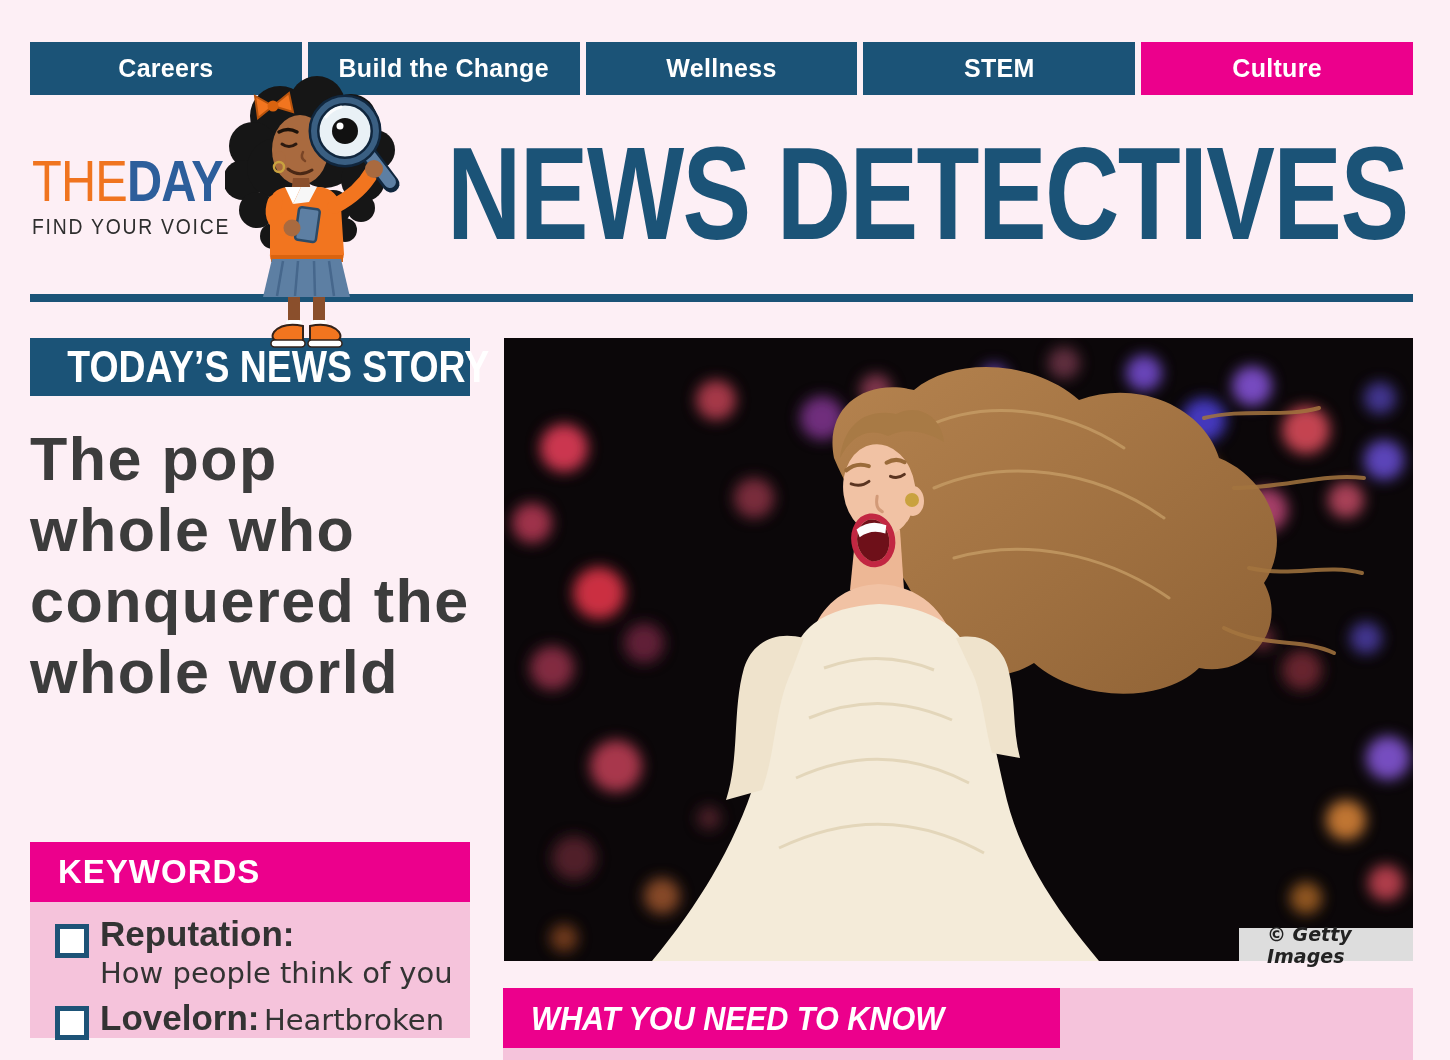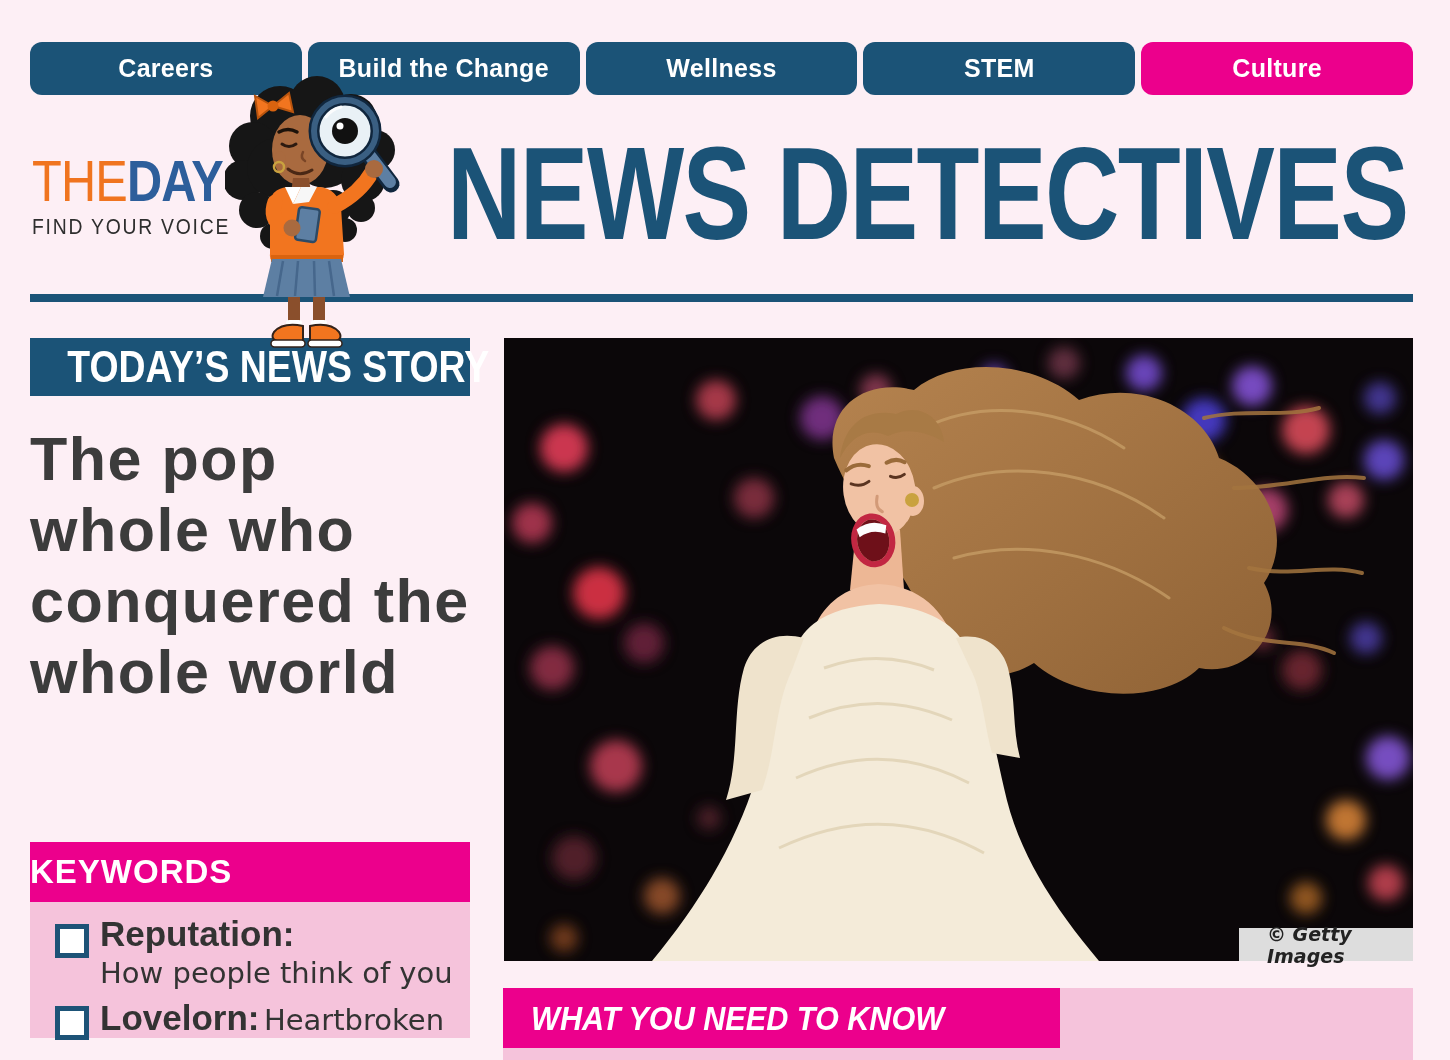--- a/index.html
+++ b/index.html
@@ -3,21 +3,21 @@
 <meta charset="utf-8">
 <style>
   html,body{margin:0;padding:0;background:#e9e2e6;}
   .page{
     position:relative;width:1450px;height:1060px;overflow:hidden;
     background:#fdeff5;font-family:"Liberation Sans",sans-serif;
   }
   
   .nav{position:absolute;left:30px;top:42px;width:1383px;height:53px;display:flex;gap:6px;}
   .tab{flex:1;background:#1b5377;color:#fff;font-weight:700;font-size:25px;
-       display:flex;align-items:center;justify-content:center;letter-spacing:.3px;cursor:pointer;border-radius:12px;}
+       display:flex;align-items:center;justify-content:center;letter-spacing:.3px;cursor:pointer;}
   .tab.active{background:#ec008c;}
   
   .logo{position:absolute;left:32px;top:152px;width:230px;}
   .logo-line{font-size:58px;line-height:58px;transform:scaleX(.84);transform-origin:left center;white-space:nowrap;}
   .logo-the{color:#f0741f;font-weight:400;letter-spacing:-1px;}
   .logo-day{color:#2d5e9b;font-weight:800;letter-spacing:-1px;}
   .logo-tagline{margin-top:4px;font-size:22px;letter-spacing:2px;color:#2e2e2e;
        transform:scaleX(.88);transform-origin:left center;white-space:nowrap;}
   
   .masthead{position:absolute;left:447px;top:142px;width:980px;height:110px;margin:0;
@@ -35,21 +35,21 @@
   .headline{position:absolute;left:30px;top:424px;width:470px;color:#3c3c3c;
        font-size:61px;font-weight:700;line-height:71px;letter-spacing:1.5px;}
   
   .photo{position:absolute;left:504px;top:338px;width:909px;height:623px;z-index:2;}
   .photo svg{display:block;width:100%;height:100%;}
   .credit{position:absolute;right:0;bottom:0;width:146px;height:33px;background:rgba(233,233,233,.95);
        display:flex;align-items:center;justify-content:center;
        font-family:"DejaVu Sans",sans-serif;font-style:italic;font-weight:700;font-size:19px;color:#222;padding-left:28px;}
   
   .kw-header{position:absolute;left:30px;top:842px;width:440px;height:60px;background:#ec008c;
-       color:#fff;font-size:33px;font-weight:800;letter-spacing:1px;line-height:60px;box-sizing:border-box;}
+       color:#fff;font-size:33px;font-weight:800;letter-spacing:1px;line-height:60px;padding-left:28px;box-sizing:border-box;}
   .kw-panel{position:absolute;left:30px;top:902px;width:440px;height:136px;background:#f5c3db;}
   .kw-box{position:absolute;width:34px;height:34px;background:#fff;border:5px solid #1d5377;box-sizing:border-box;cursor:pointer;}
   .kw-term{font-size:35px;font-weight:800;color:#333;}
   .kw-def{font-family:"DejaVu Sans",sans-serif;font-size:29px;font-weight:400;color:#333;text-align:center;}
   .kw-item1-box{left:25px;top:22px;}
   .kw-item1-term{position:absolute;left:70px;top:12px;}
   .kw-item1-def{position:absolute;left:70px;top:54px;}
   .kw-item2-box{left:25px;top:104px;}
   .kw-item2-line{position:absolute;left:70px;top:96px;white-space:nowrap;}
   

